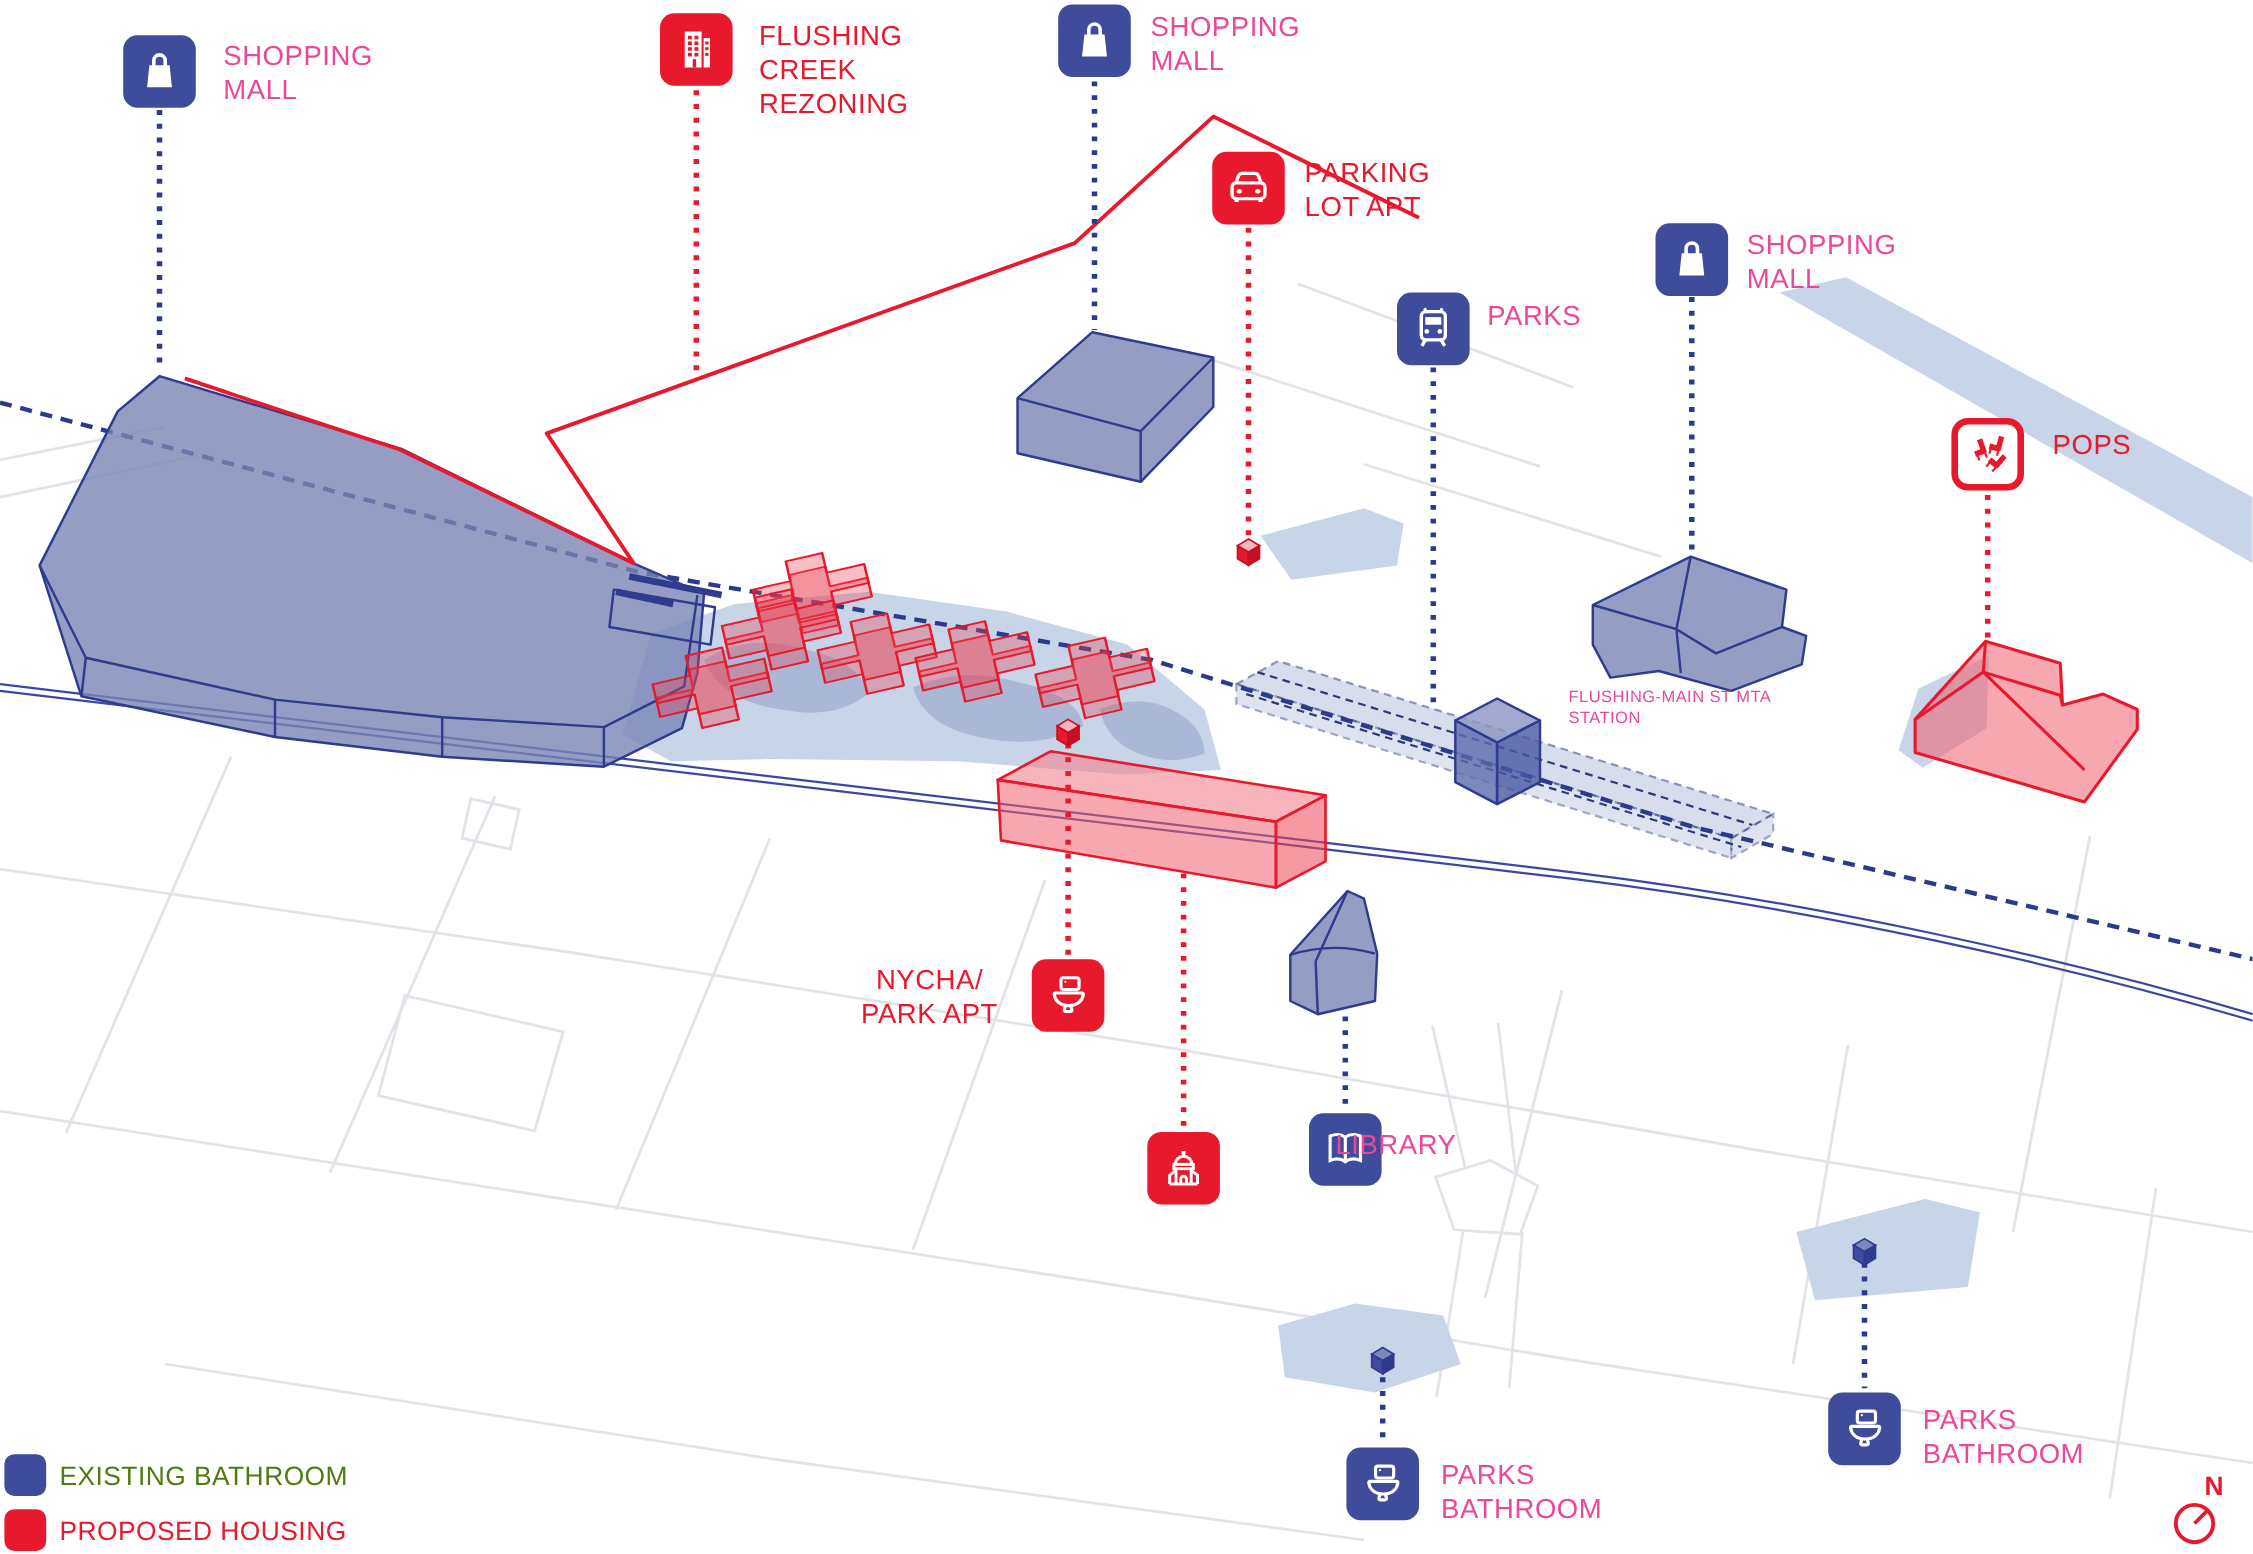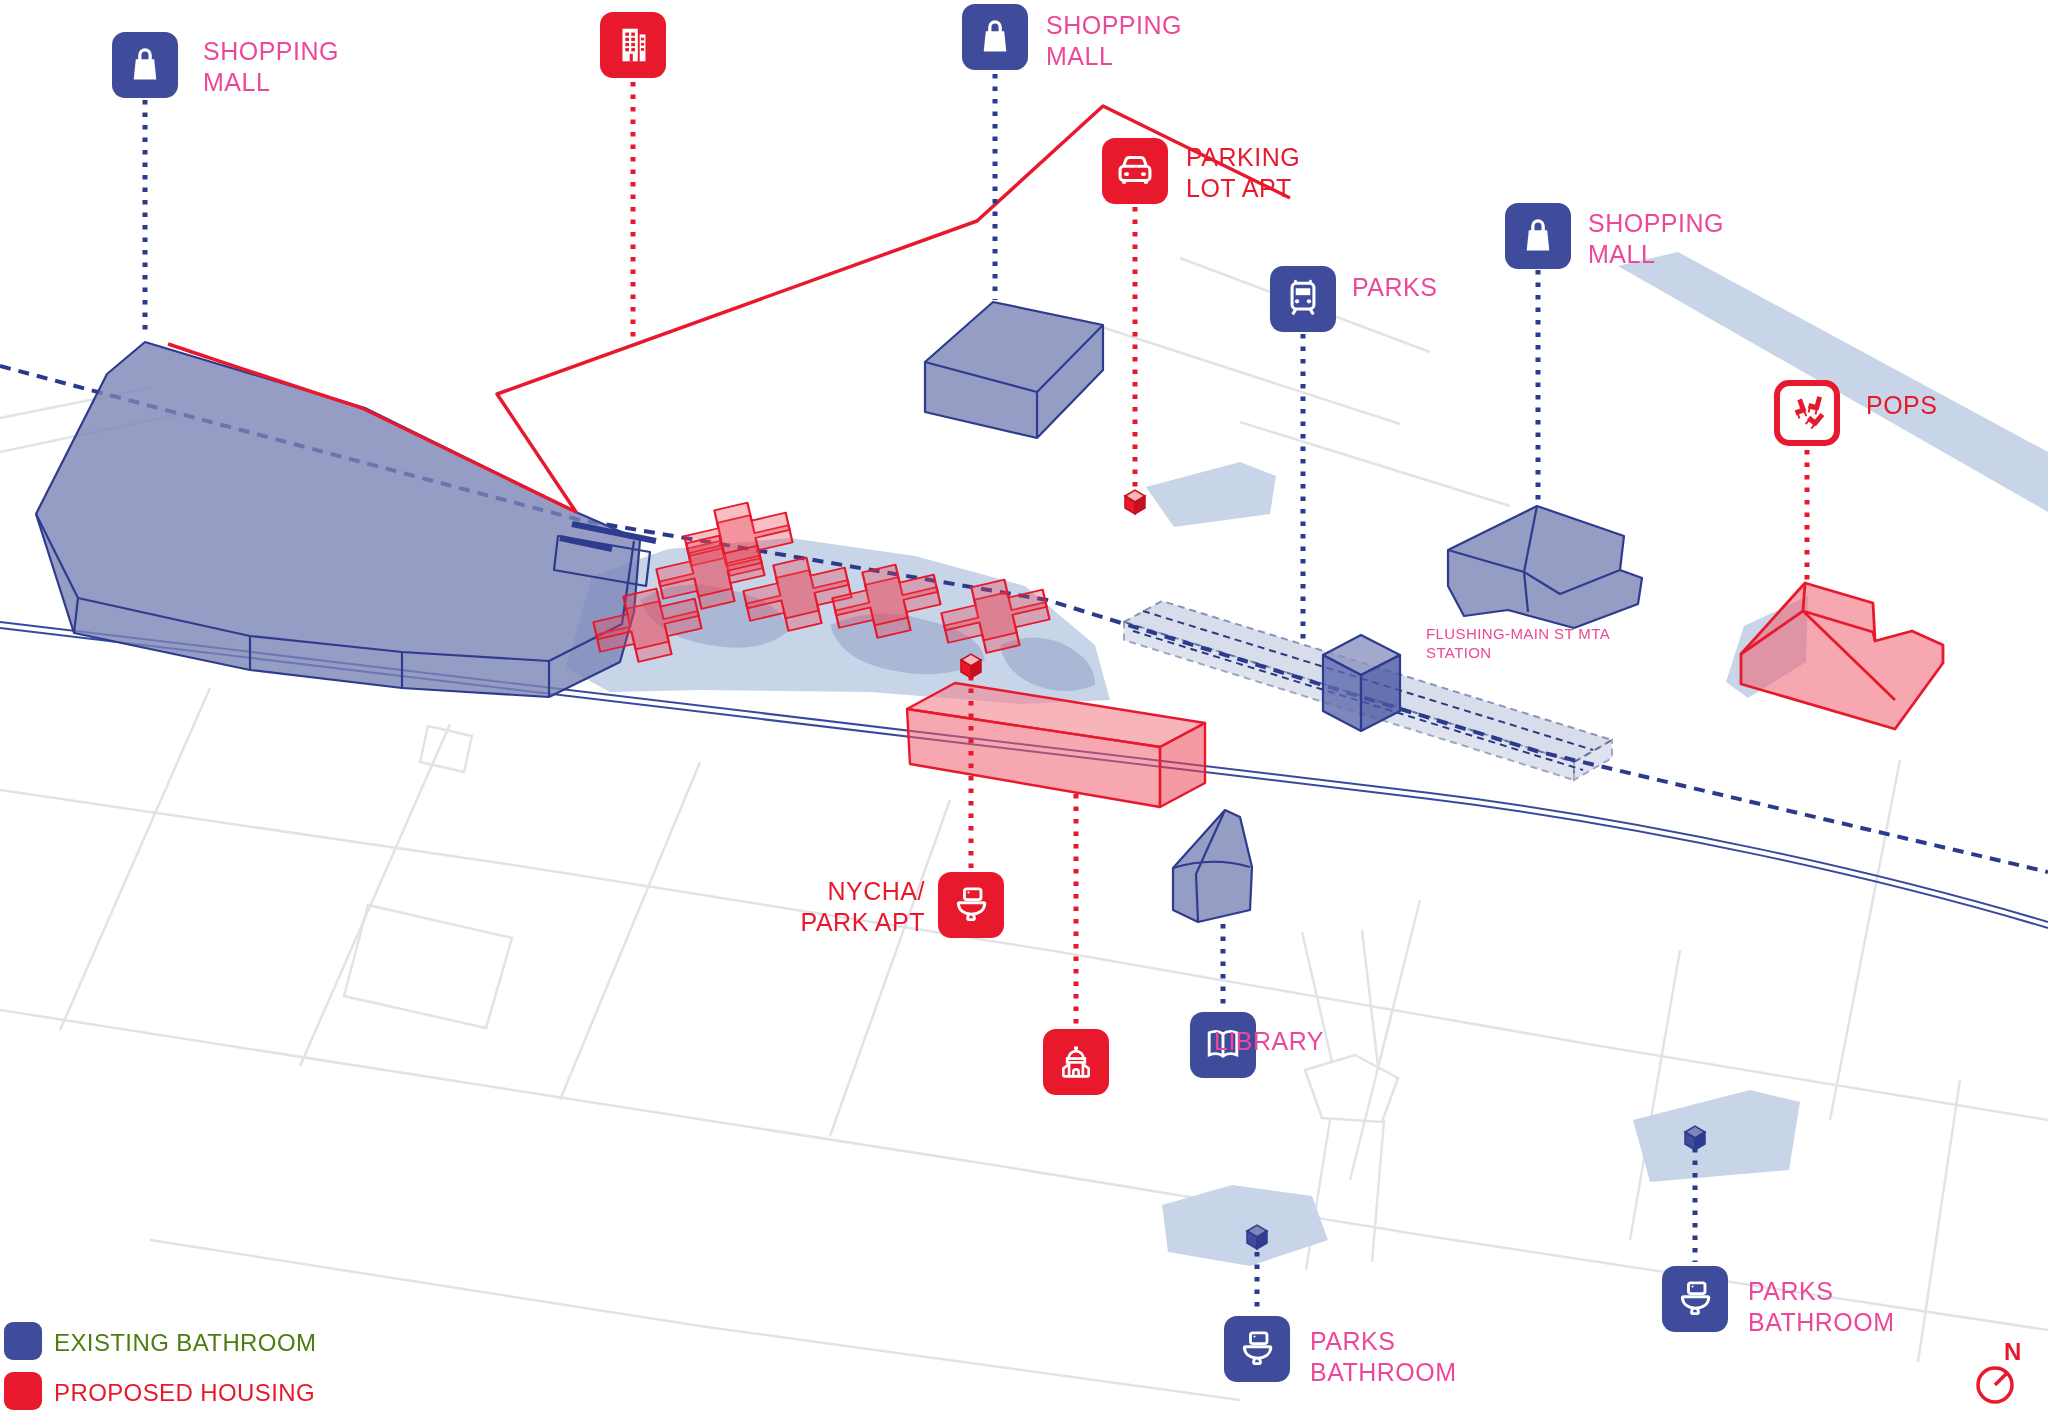--- a/index.html
+++ b/index.html
@@ -7,21 +7,21 @@
          font-family:"Liberation Sans",sans-serif;}
   #map-svg{position:absolute;left:0;top:0;}
   .callout-icon{position:absolute;width:66px;height:66px;border-radius:13px;
     display:flex;align-items:center;justify-content:center;box-sizing:border-box;}
   .icon-navy{background:#3f4b9b;}
   .icon-red{background:#e8192c;}
   .icon-outline-red{background:#ffffff;border:6px solid #e8192c;border-radius:15px;}
   .callout-label{position:absolute;font-size:25px;line-height:1.24;letter-spacing:.5px;
     color:#ec4899;font-weight:400;white-space:normal;}
   .label-red{color:#e8192c;}
-  .label-right{text-align:right;}
+  .label-right{text-align:center;}
   .station-label{font-size:15px;letter-spacing:.4px;}
   .legend-swatch{position:absolute;width:38px;height:38px;border-radius:9px;}
   .legend-label{position:absolute;font-size:24px;letter-spacing:.4px;}
   .compass-n{position:absolute;font-size:24px;font-weight:bold;color:#e8192c;}
 </style>
 </head>
 <body>
 
 <div id="stage">
 
@@ -313,20 +313,21 @@
 <div class="callout-icon icon-navy" style="left:1662px;top:1266px">
   <svg width="46" height="46" viewBox="0 0 24 24" fill="none" stroke="#fff" stroke-width="1.5">
         <rect x="8.6" y="3.6" width="8.6" height="5.6" rx="1.2"></rect>
         <circle cx="10.7" cy="5.5" r=".55" fill="#fff" stroke="none"></circle>
         <path d="M6 10.8h12.6c.4 0 .7.3.6.7-.4 3.2-3 5.3-6.9 5.3-3.9 0-6.5-2.1-6.9-5.3-.1-.4.2-.7.6-.7z"></path>
         <path d="M10.7 16.9l-.5 1.9c-.1.4.2.8.6.8h2.4c.4 0 .7-.4.6-.8l-.5-1.9"></path>
       </svg>
 </div>
 
 <div class="callout-label" style="left:203px;top:36px;width:170px">SHOPPING MALL</div>
+<div class="callout-label label-red" style="left:690px;top:18px;width:140px">FLUSHING CREEK REZONING</div>
 <div class="callout-label" style="left:1046px;top:10px;width:170px">SHOPPING MALL</div>
 <div class="callout-label label-red" style="left:1186px;top:142px;width:125px">PARKING LOT APT</div>
 <div class="callout-label" style="left:1352px;top:272px;width:150px">PARKS</div>
 <div class="callout-label" style="left:1588px;top:208px;width:170px">SHOPPING MALL</div>
 <div class="callout-label label-red" style="left:1866px;top:390px;width:120px">POPS</div>
 <div class="callout-label station-label" style="left:1426px;top:625px;width:230px">FLUSHING-MAIN ST MTA STATION</div>
 <div class="callout-label label-red label-right" style="right:1123px;top:876px;width:160px">NYCHA/ PARK APT</div>
 <div class="callout-label" style="left:1214px;top:1026px;width:160px">LIBRARY</div>
 <div class="callout-label" style="left:1310px;top:1326px;width:185px">PARKS BATHROOM</div>
 <div class="callout-label" style="left:1748px;top:1276px;width:185px">PARKS BATHROOM</div>

